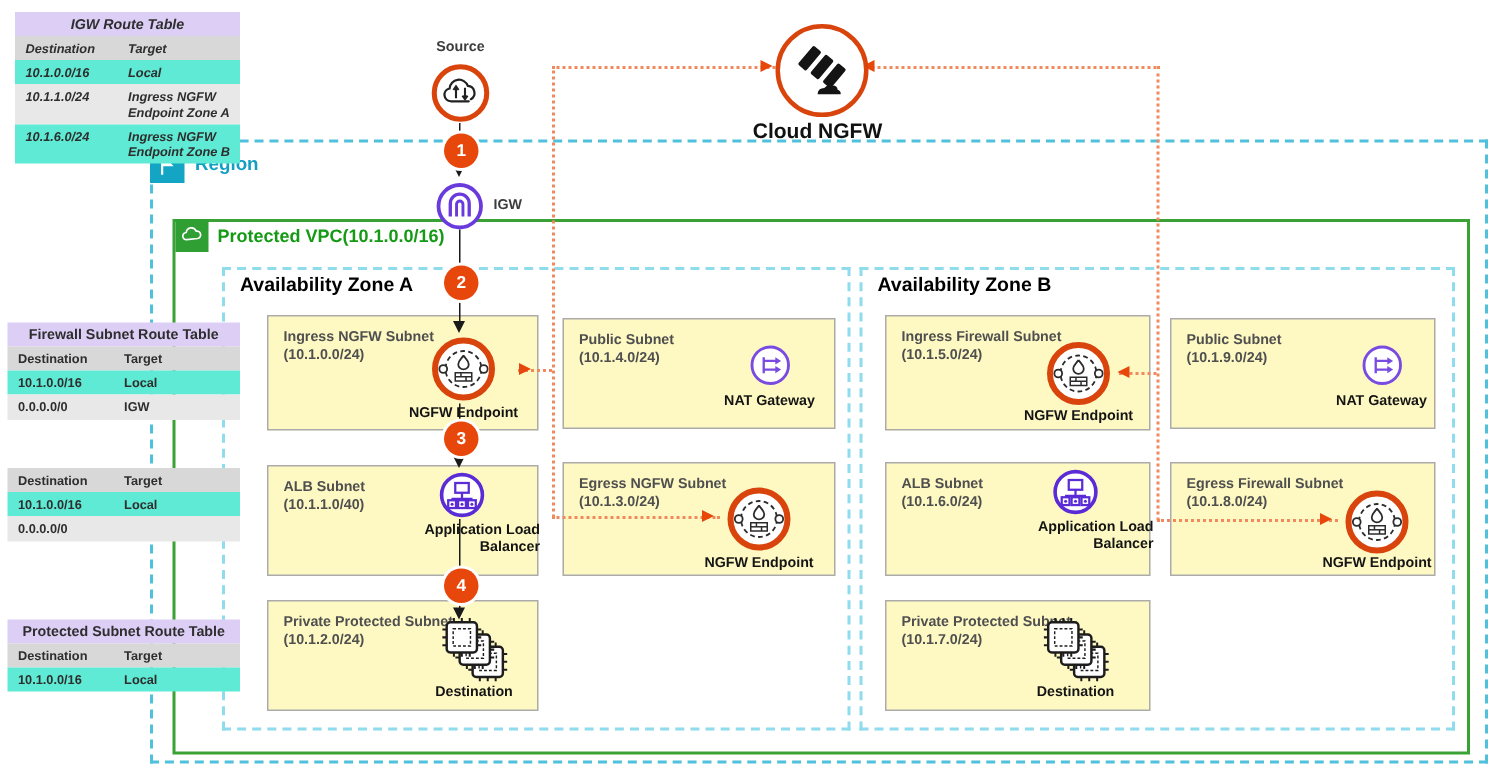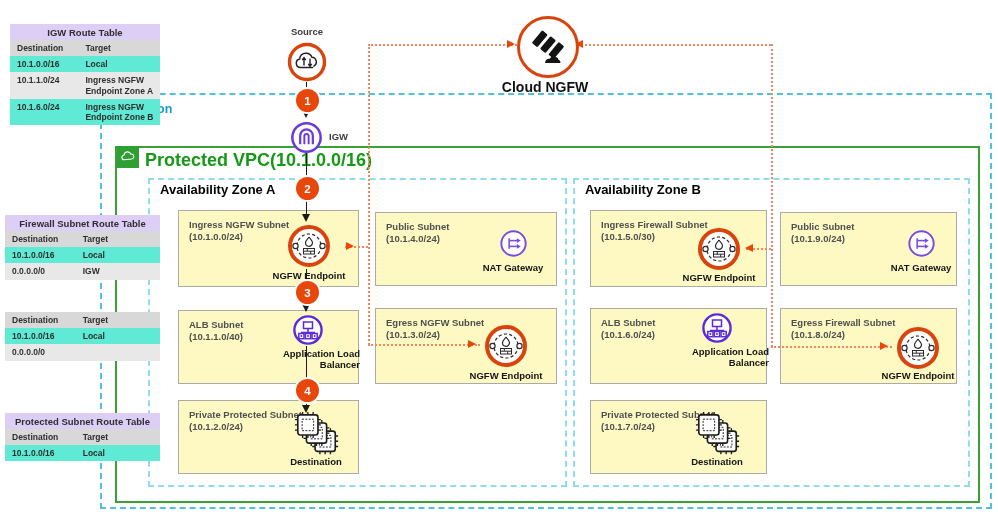--- a/index.html
+++ b/index.html
@@ -6,21 +6,21 @@
   #canvas{position:relative;width:998px;height:514px;background:#ffffff;overflow:hidden;
           font-family:"Liberation Sans","DejaVu Sans",sans-serif;}
   .abs{position:absolute;}
 
   
   .region-box{border:2px dashed #4fc1dc;}
   .az-box{border:2px dashed #8edcec;}
   .vpc-box{border:2px solid #3aa135;}
 
   .region-label{color:#129fc2;font-size:12.5px;font-weight:700;}
-  .vpc-label{color:#149a14;font-size:18px;font-weight:700;}
+  .vpc-label{color:#149a14;font-size:12px;font-weight:700;}
   .az-label{color:#000000;font-size:13px;font-weight:700;}
 
   .sq-icon{display:flex;align-items:center;justify-content:center;}
 
   
   .subnet{position:absolute;border:1px solid #ababab;background:#fef9c3;}
   .sn,.sc{position:relative;margin-left:10px;font-size:9.5px;font-weight:600;color:#4f4f4f;line-height:1.3;}
   .sn{margin-top:8px;}
   .res-label{position:absolute;transform:translateX(-50%);font-size:9.5px;font-weight:700;
              color:#141414;white-space:nowrap;z-index:4;}
@@ -238,21 +238,21 @@
           <use href="#chip" x="23" y="21"></use>
           <use href="#chip" x="14" y="12.5"></use>
           <use href="#chip" x="5" y="4"></use>
         </svg>
     </div>
     <div class="res-label" style="left:137px;top:55px;">Destination</div>
   </div>
 
   <div class="subnet" style="left:590px;top:210px;width:175px;height:75px;">
     <div class="sn">Ingress Firewall Subnet</div>
-    <div class="sc">(10.1.5.0/30)</div>
+    <div class="sc">(10.1.5.0/24)</div>
     <div class="circ-icon" style="left:106px;top:16px;"><svg width="44" height="44" viewBox="0 0 44 44">
           <use href="#ngfwep"></use>
         </svg></div>
     <div class="res-label" style="left:128px;top:61px;">NGFW Endpoint</div>
   </div>
 
   <div class="subnet" style="left:780px;top:212px;width:175px;height:72px;">
     <div class="sn">Public Subnet</div>
     <div class="sc">(10.1.9.0/24)</div>
     <div class="circ-icon" style="left:126px;top:16px;"><svg width="29" height="29" viewBox="0 0 30 30">
@@ -285,21 +285,21 @@
     <div class="circ-icon" style="left:103px;top:10px;">
       <svg width="48" height="48" viewBox="0 0 50 50">
           <use href="#chip" x="23" y="21"></use>
           <use href="#chip" x="14" y="12.5"></use>
           <use href="#chip" x="5" y="4"></use>
         </svg>
     </div>
     <div class="res-label" style="left:126px;top:55px;">Destination</div>
   </div>
 
-  <div class="rtable" style="left:10px;top:24px;width:150px;">
+  <div class="rtable" style="left:10px;top:8px;width:150px;font-style:italic;">
     <div class="rt-title">IGW Route Table</div>
     <div class="rt-row rt-head">
       <div class="rt-c1">Destination</div>
       <div class="rt-c2">Target</div>
     </div>
     <div class="rt-row">
       <div class="rt-c1">10.1.0.0/16</div>
       <div class="rt-c2">Local</div>
     </div>
     <div class="rt-row alt">

